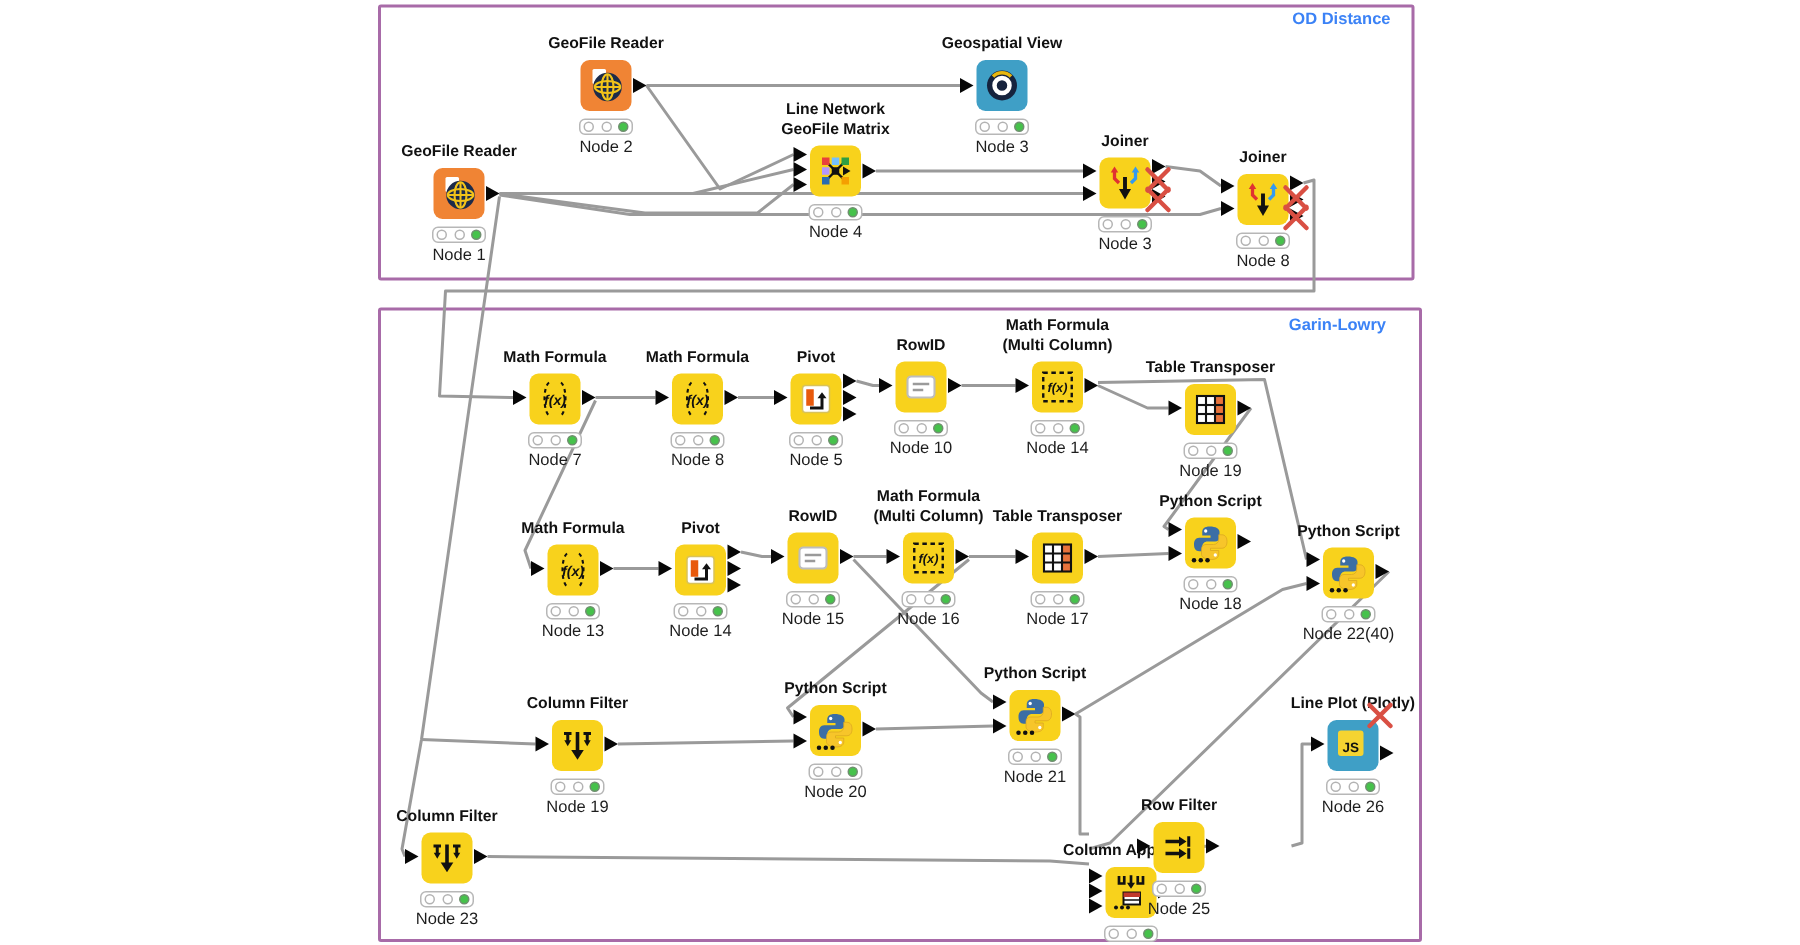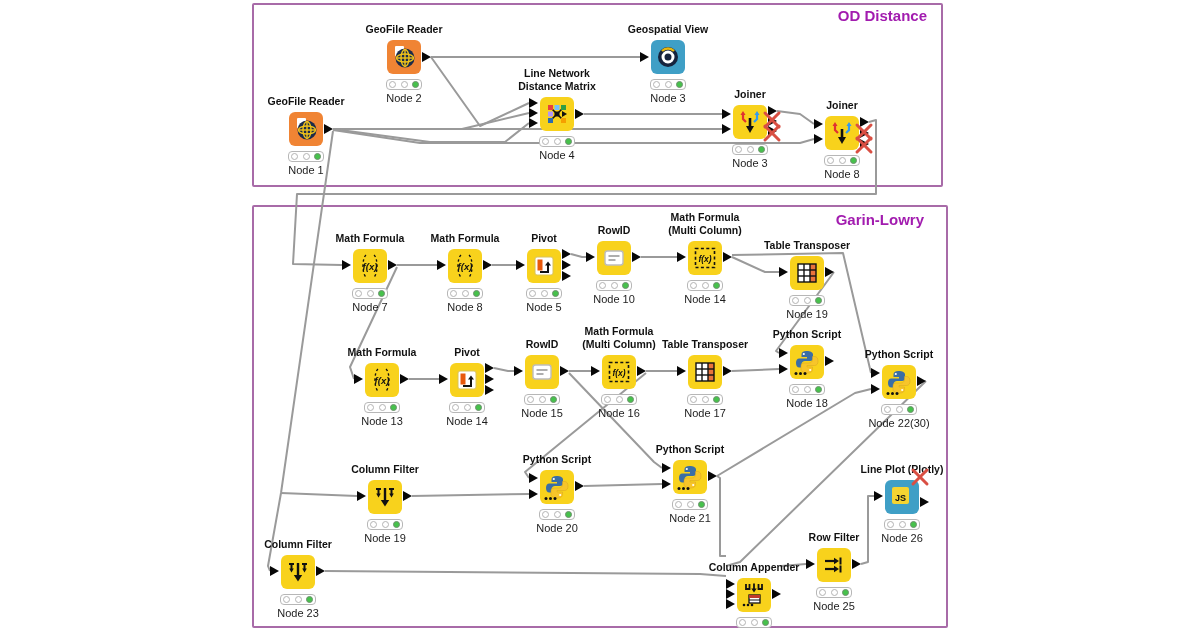--- a/index.html
+++ b/index.html
@@ -1,19 +1,19 @@
 <!DOCTYPE html>
 <html><head>
 <meta charset="utf-8">
 <style>
   html,body{margin:0;padding:0;background:#fff;}
   #canvas{position:relative;width:1200px;height:630px;background:#ffffff;overflow:hidden;
           font-family:"Liberation Sans",sans-serif;}
   .group{position:absolute;border:2px solid #a86ba8;border-radius:2px;box-sizing:border-box;}
-  .gtitle{position:absolute;font-weight:bold;font-size:15px;color:#a21caf;white-space:nowrap;}
+  .gtitle{position:absolute;font-weight:bold;font-size:11px;color:#3b82f6;white-space:nowrap;}
   #wires{position:absolute;left:0;top:0;z-index:1;}
   #marks{position:absolute;left:0;top:0;z-index:4;pointer-events:none;}
   .node{position:absolute;width:34px;height:34px;z-index:2;}
   .icon{position:absolute;left:0;top:0;width:34px;height:34px;border-radius:6px;}
   .c-yellow{background:#f8d21c;}
   .c-orange{background:#f08434;}
   .c-teal{background:#3f9fc6;}
   .nlabel{position:absolute;left:17px;transform:translateX(-50%);text-align:center;
           font-weight:bold;font-size:10.5px;line-height:13px;color:#111;white-space:nowrap;}
   .nnum{position:absolute;left:17px;top:52px;transform:translateX(-50%);
@@ -154,21 +154,21 @@
               <rect x="8" y="14.5" width="5" height="5" fill="#b197fc"></rect>
     </g>
     <path d="M22 14 L27 17 L22 20 Z" fill="#111"></path>
           </svg></div>
         <div class="port in" style="top: 1px;"></div>
         <div class="port in" style="top: 11px;"></div>
         <div class="port in" style="top: 21px;"></div>
         <div class="port out" style="top: 12px;"></div>
         <div class="nlabel" style="top: -30px;">
           <span style="display: block;">Line Network</span>
-          <span style="display: block;">Distance Matrix</span>
+          <span style="display: block;">GeoFile Matrix</span>
         </div>
         <div class="status">
           <div class="dot "></div>
           <div class="dot "></div>
           <div class="dot g"></div>
         </div>
         <div class="nnum">Node 4</div>
       </div>
       <div class="node" style="left: 733px; top: 105px;">
         <div class="icon c-yellow"><svg width="34" height="34" viewBox="0 0 34 34">
@@ -542,21 +542,21 @@
         <div class="port in" style="top: 19px;"></div>
         <div class="port out" style="top: 11px;"></div>
         <div class="nlabel" style="top: -17px;">
           <span style="display: block;">Python Script</span>
         </div>
         <div class="status">
           <div class="dot "></div>
           <div class="dot "></div>
           <div class="dot g"></div>
         </div>
-        <div class="nnum">Node 22(30)</div>
+        <div class="nnum">Node 22(40)</div>
       </div>
       <div class="node" style="left: 281px; top: 555px;">
         <div class="icon c-yellow"><svg width="34" height="34" viewBox="0 0 34 34">
     <g stroke="#111" stroke-width="2" fill="#111">
       <line x1="8" y1="9" x2="13" y2="9"></line>
               <line x1="10.5" y1="9" x2="10.5" y2="14"></line>
       <path d="M8.2 13.5 h4.6 l-2.3 4 Z" stroke="none"></path>
       <line x1="21" y1="9" x2="26" y2="9"></line>
               <line x1="23.5" y1="9" x2="23.5" y2="14"></line>
       <path d="M21.2 13.5 h4.6 l-2.3 4 Z" stroke="none"></path>
@@ -598,21 +598,21 @@
         <div class="nlabel" style="top: -17px;">
           <span style="display: block;">Column Appender</span>
         </div>
         <div class="status">
           <div class="dot "></div>
           <div class="dot "></div>
           <div class="dot g"></div>
         </div>
         <div class="nnum">Node 37</div>
       </div>
-      <div class="node" style="left: 817px; top: 548px;">
+      <div class="node" style="left: 769px; top: 548px;">
         <div class="icon c-yellow"><svg width="34" height="34" viewBox="0 0 34 34">
     <g stroke="#111" stroke-width="2.2" fill="#111">
       <line x1="8" y1="13" x2="18" y2="13"></line>
               <path d="M17 9.7 v6.6 l5 -3.3 Z" stroke="none"></path>
       <line x1="23.5" y1="9.5" x2="23.5" y2="16.5" stroke-width="2"></line>
       <line x1="8" y1="21" x2="18" y2="21"></line>
               <path d="M17 17.7 v6.6 l5 -3.3 Z" stroke="none"></path>
       <line x1="23.5" y1="17.5" x2="23.5" y2="24.5" stroke-width="2"></line>
     </g>
           </svg></div>

